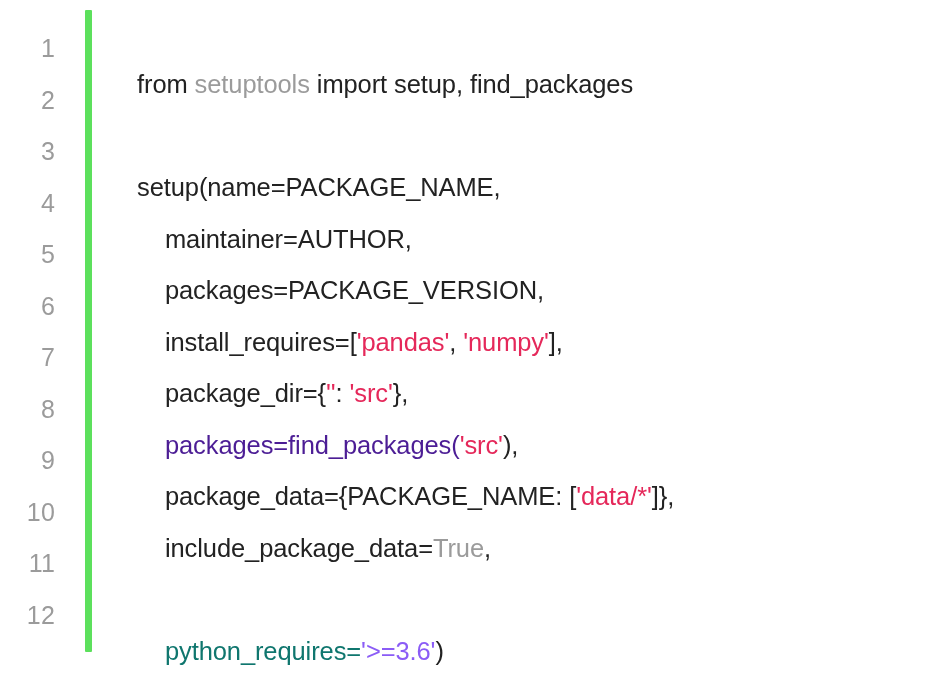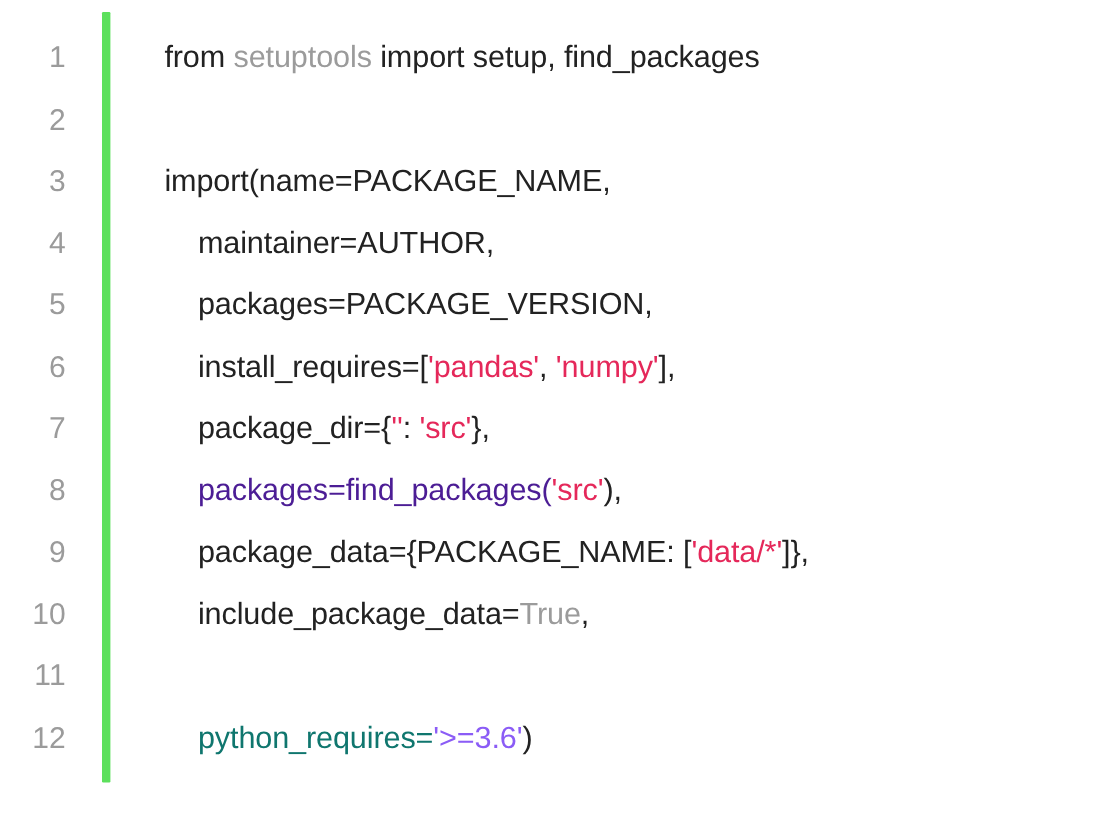--- a/index.html
+++ b/index.html
@@ -65,20 +65,21 @@
   }
   .code-line {
     position: absolute;
     left: 0;
     font-family: "Liberation Sans", sans-serif;
     font-size: 25.5px;
     line-height: 30px;
     color: #222222;
     white-space: pre;
     letter-spacing: -0.1px;
+    margin-top: 36px;
   }
 
   .tok-plain  { color: #222222; }
   .tok-muted  { color: #9b9b9b; }
   .tok-string { color: #e5285a; }
 </style>
 </head>
 <body>
 
 <div class="code-viewer">
@@ -96,21 +97,21 @@
       <div class="line-number" style="top: 496.5px; color: rgb(155, 155, 155);">10</div>
       <div class="line-number" style="top: 548px; color: rgb(155, 155, 155);">11</div>
       <div class="line-number" style="top: 599.5px; color: rgb(155, 155, 155);">12</div>
     </div>
 
   <div class="accent-bar" style="background: rgb(92, 224, 92);"></div>
 
   <div class="code-area">
       <div class="code-line" style="top: 33px;"><span class="tok-plain" style="color: rgb(34, 34, 34);">from </span><span class="tok-muted" style="color: rgb(155, 155, 155);">setuptools</span><span class="tok-plain" style="color: rgb(34, 34, 34);"> import setup, find_packages</span></div>
       <div class="code-line" style="top: 84.5px;">&nbsp;</div>
-      <div class="code-line" style="top: 136px;"><span class="tok-plain" style="color: rgb(34, 34, 34);">import(name=PACKAGE_NAME,</span></div>
+      <div class="code-line" style="top: 136px;"><span class="tok-plain" style="color: rgb(34, 34, 34);">setup(name=PACKAGE_NAME,</span></div>
       <div class="code-line" style="top: 187.5px; text-align: center;"><span class="tok-plain" style="color: rgb(34, 34, 34);">    maintainer=AUTHOR,</span></div>
       <div class="code-line" style="top: 239px;"><span class="tok-plain" style="color: rgb(34, 34, 34);">    packages=PACKAGE_VERSION,</span></div>
       <div class="code-line" style="top: 290.5px;"><span class="tok-plain" style="color: rgb(34, 34, 34);">    install_requires=[</span><span class="tok-string" style="color: rgb(229, 40, 90);">'pandas'</span><span class="tok-plain" style="color: rgb(34, 34, 34);">, </span><span class="tok-string" style="color: rgb(229, 40, 90);">'numpy'</span><span class="tok-plain" style="color: rgb(34, 34, 34);">],</span></div>
       <div class="code-line" style="top: 342px;"><span class="tok-plain" style="color: rgb(34, 34, 34);">    package_dir={</span><span class="tok-string" style="color: rgb(229, 40, 90);">''</span><span class="tok-plain" style="color: rgb(34, 34, 34);">: </span><span class="tok-string" style="color: rgb(229, 40, 90);">'src'</span><span class="tok-plain" style="color: rgb(34, 34, 34);">},</span></div>
       <div class="code-line" style="top: 393.5px;"><span class="tok-plain" style="color: #4c1d95;">    packages=find_packages(</span><span class="tok-string" style="color: rgb(229, 40, 90);">'src'</span><span class="tok-plain" style="color: rgb(34, 34, 34);">),</span></div>
       <div class="code-line" style="top: 496.5px;"><span class="tok-plain" style="color: rgb(34, 34, 34);">    include_package_data=</span><span class="tok-muted" style="color: rgb(155, 155, 155);">True</span><span class="tok-plain" style="color: rgb(34, 34, 34);">,</span></div>
       <div class="code-line" style="top: 445px;"><span class="tok-plain" style="color: rgb(34, 34, 34);">    package_data={PACKAGE_NAME: [</span><span class="tok-string" style="color: rgb(229, 40, 90);">'data/*'</span><span class="tok-plain" style="color: rgb(34, 34, 34);">]},</span></div>
       <div class="code-line" style="top: 599.5px;"><span class="tok-plain" style="color: #0f766e;">    python_requires=</span><span class="tok-string" style="color: #8b5cf6;">'&gt;=3.6'</span><span class="tok-plain" style="color: rgb(34, 34, 34);">)</span></div>
     </div>
 

